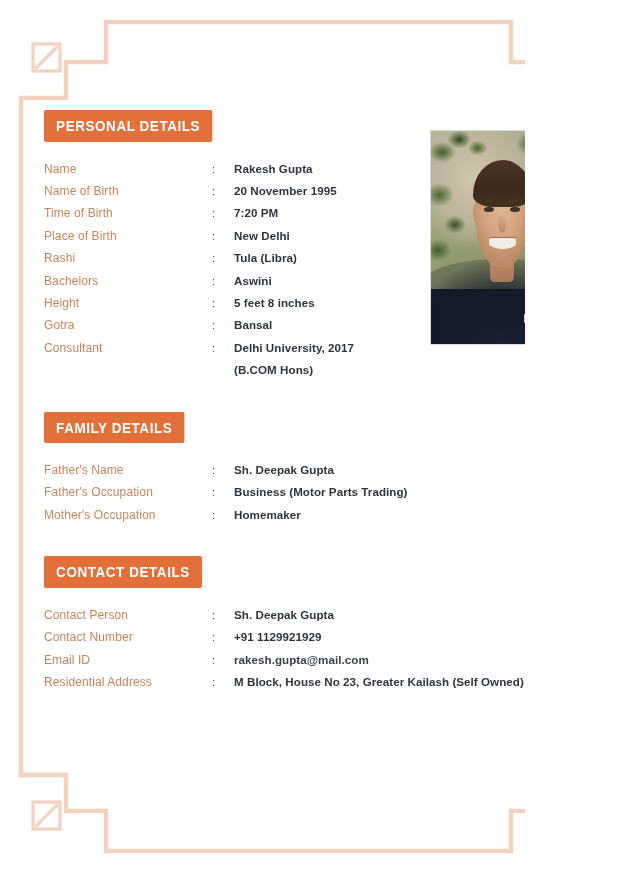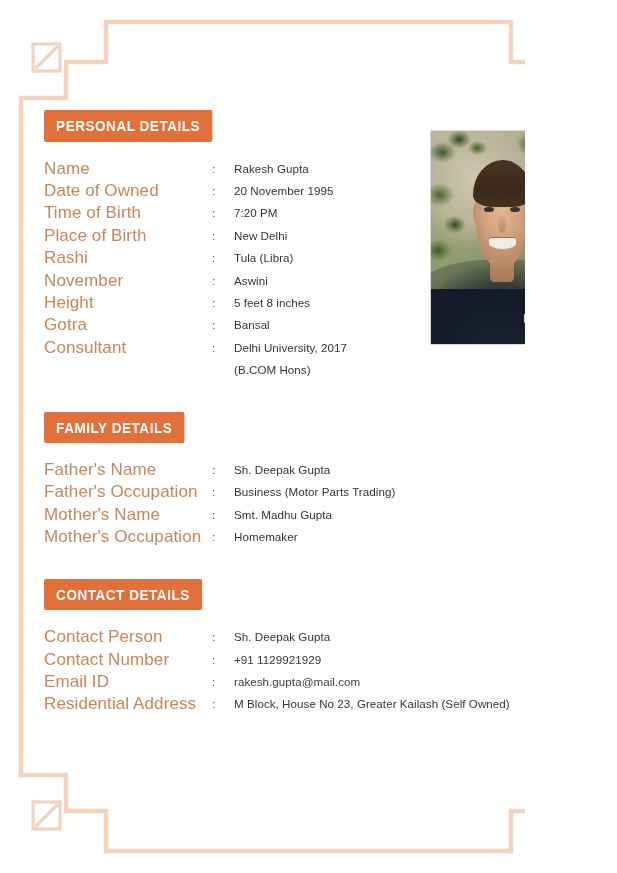--- a/index.html
+++ b/index.html
@@ -62,38 +62,38 @@
   }
   table.rows td {
     padding: 0;
     vertical-align: top;
     line-height: 22.4px;
     height: 22.4px;
   }
   td.label {
     width: 168px;
     color: #C8855A;
-    font-size: 17px;
+    font-size: 12px;
     font-weight: normal;
     letter-spacing: 0.1px;
     white-space: nowrap;
   }
   td.colon {
     width: 22px;
     color: #4A4F57;
     font-size: 11.6px;
   }
   td.value {
     color: #2E3440;
     font-size: 11.6px;
-    font-weight: normal;
+    font-weight: bold;
     letter-spacing: 0.05px;
   }
   td.value.light {
-    font-weight: normal;
+    font-weight: bold;
     color: #3A4049;
   }
   .value .line2 { display: block; }
 
   
   .gap-personal { height: 30px; }
   .gap-after-personal-badge { height: 16px; }
 
   
   #photo {
@@ -291,41 +291,41 @@
       <div class="badge">PERSONAL DETAILS</div>
       <div class="gap-after-personal-badge"></div>
       <table class="rows">
         <tbody>
           <tr>
             <td class="label">Name</td>
             <td class="colon">:</td>
             <td class="value">Rakesh Gupta</td>
           </tr>
           <tr>
-            <td class="label">Date of Owned</td>
+            <td class="label">Name of Birth</td>
             <td class="colon">:</td>
             <td class="value">20 November 1995</td>
           </tr>
           <tr>
             <td class="label">Time of Birth</td>
             <td class="colon">:</td>
             <td class="value">7:20 PM</td>
           </tr>
           <tr>
             <td class="label">Place of Birth</td>
             <td class="colon">:</td>
             <td class="value">New Delhi</td>
           </tr>
           <tr>
             <td class="label">Rashi</td>
             <td class="colon">:</td>
             <td class="value">Tula (Libra)</td>
           </tr>
           <tr>
-            <td class="label">November</td>
+            <td class="label">Bachelors</td>
             <td class="colon">:</td>
             <td class="value">Aswini</td>
           </tr>
           <tr>
             <td class="label">Height</td>
             <td class="colon">:</td>
             <td class="value">5 feet 8 inches</td>
           </tr>
           <tr>
             <td class="label">Gotra</td>
@@ -355,25 +355,20 @@
             <td class="label">Father's Name</td>
             <td class="colon">:</td>
             <td class="value">Sh. Deepak Gupta</td>
           </tr>
           <tr>
             <td class="label">Father's Occupation</td>
             <td class="colon">:</td>
             <td class="value">Business (Motor Parts Trading)</td>
           </tr>
           <tr>
-            <td class="label">Mother's Name</td>
-            <td class="colon">:</td>
-            <td class="value">Smt. Madhu Gupta</td>
-          </tr>
-          <tr>
             <td class="label">Mother's Occupation</td>
             <td class="colon">:</td>
             <td class="value">Homemaker</td>
           </tr>
         </tbody>
       </table>
     </div>
 
     <div class="gap-personal"></div>
 

